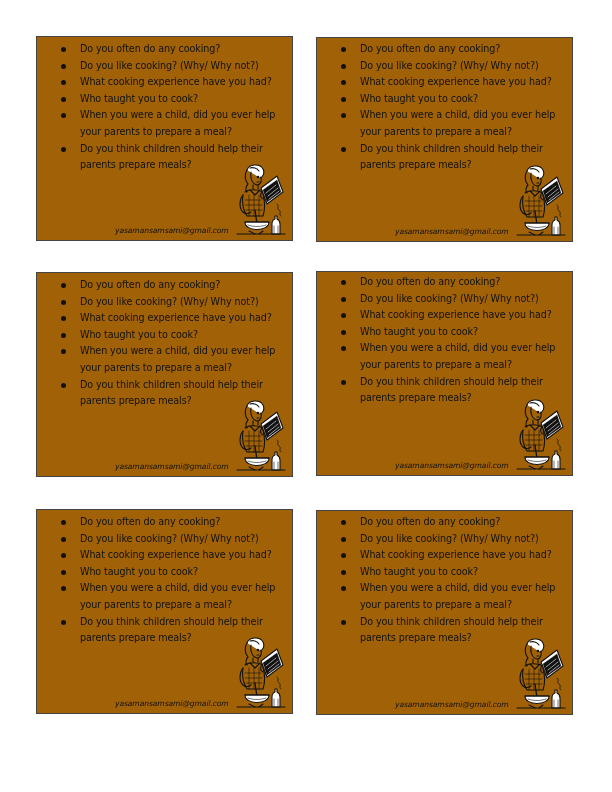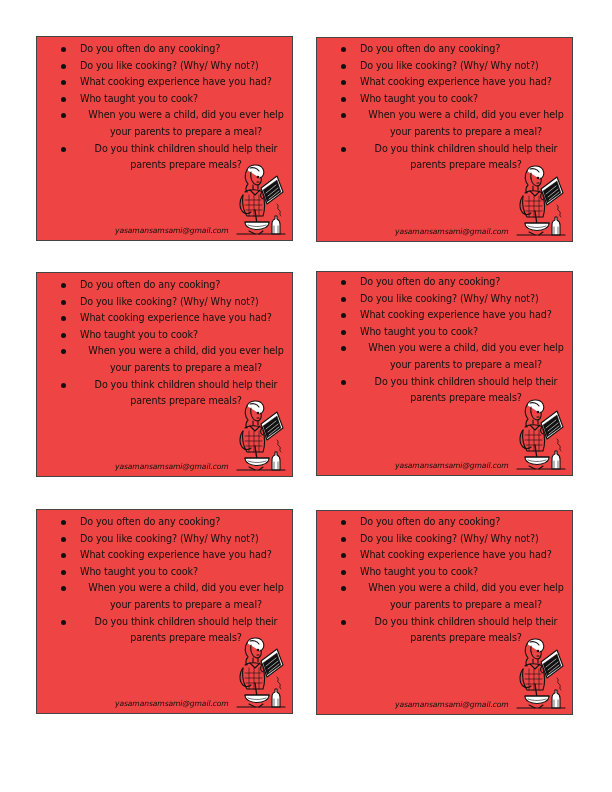--- a/index.html
+++ b/index.html
@@ -2,31 +2,31 @@
 <html><head>
   <meta charset="utf-8">
   <style>
     html, body { margin: 0; padding: 0; }
     body {
       width: 612px; height: 792px; background: #ffffff; position: relative; overflow: hidden;
       font-family: "DejaVu Sans", sans-serif; color: #111;
     }
     .card {
       position: absolute; width: 257px; height: 205px;
-      border: 1px solid #444; box-sizing: border-box; background: #ef4444;
+      border: 1px solid #444; box-sizing: border-box; background: #a16207;
     }
     .card ul { list-style: none; margin: 0; padding: 0; position: absolute; left: 0; right: 0; }
     .card li {
       position: relative; padding-left: 43px; font-size: 9.6px; line-height: 16.6px;
       letter-spacing: -0.1px; white-space: nowrap;
     }
     .card li .bullet {
       position: absolute; left: 24px; top: 6px; width: 5px; height: 5px; border-radius: 50%; background: #111;
     }
-    .card li .cont { display: block; text-align: center; }
+    .card li .cont { display: block; }
     .card .email {
       position: absolute; font-size: 7.6px; letter-spacing: -0.1px; white-space: nowrap; font-style: italic;
     }
     .card .clipart { position: absolute; width: 56px; height: 78px; }
   </style>
 </head>
 <body>
 
 <svg width="0" height="0" style="position:absolute">
   <defs>

